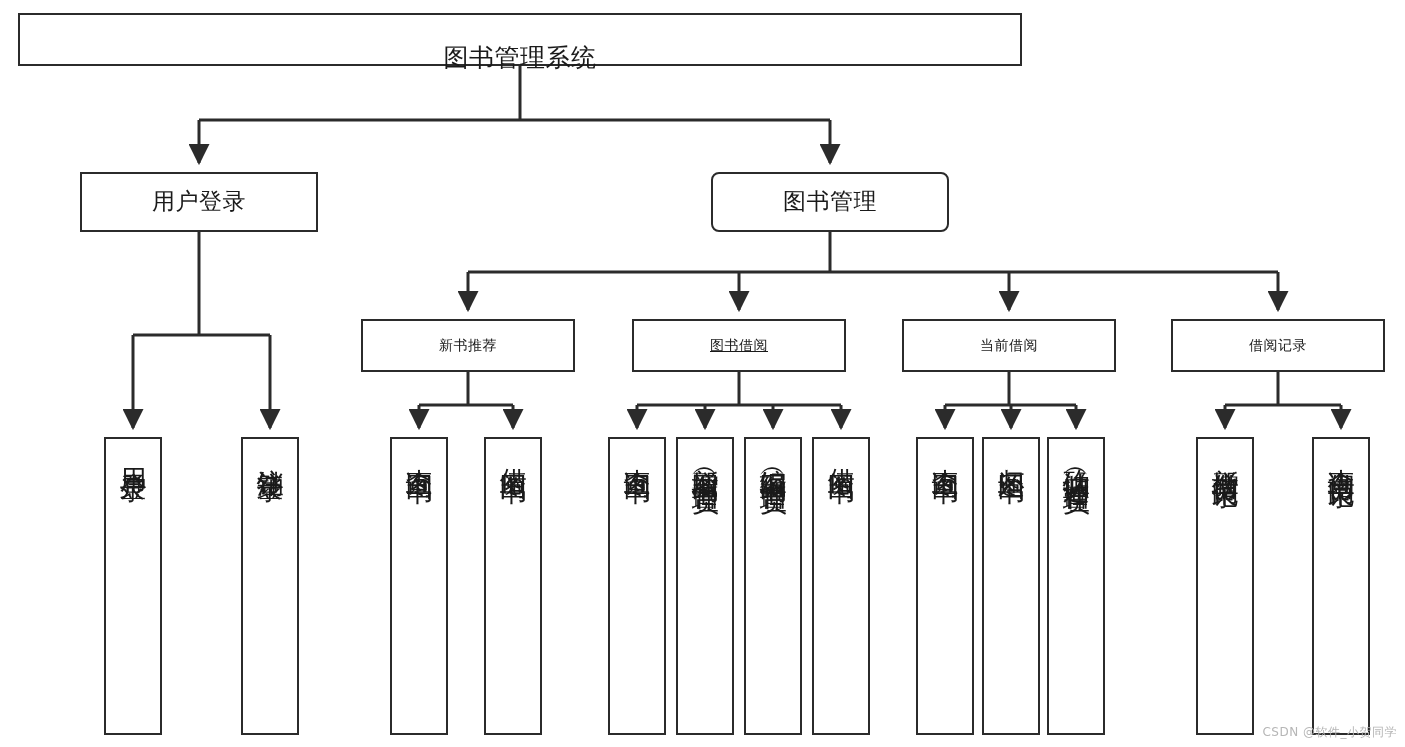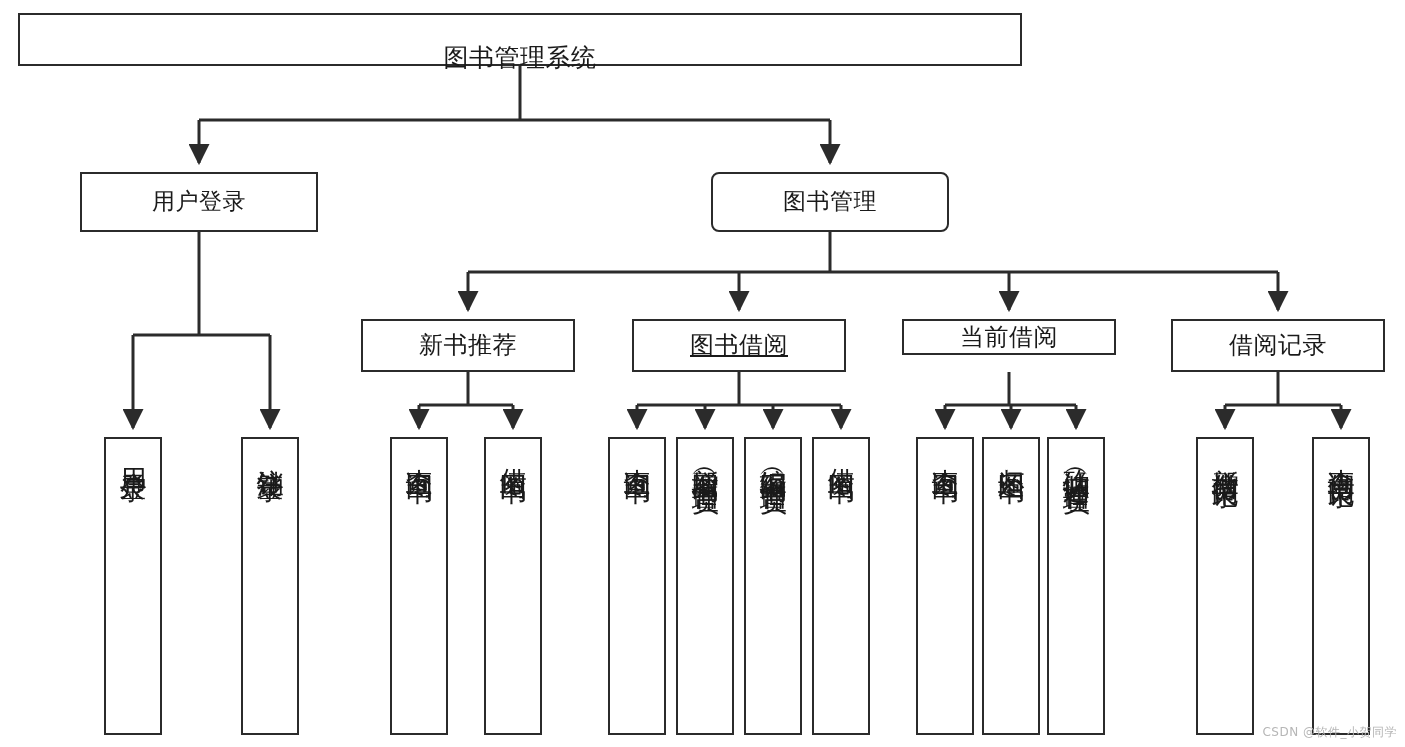--- a/index.html
+++ b/index.html
@@ -43,21 +43,21 @@
     letter-spacing: 0.5px;
   }
   .node-root .label {
     font-size: 25px;
     margin-top: 36px;
   }
   .node-l2 .label {
     font-size: 23px;
   }
   .node-l3 .label {
-    font-size: 24px;
+    font-size: 14px;
   }
   
   .node-leaf {
     align-items: flex-start;
     justify-content: center;
     padding-top: 8px;
   }
   .node-leaf .label {
     writing-mode: vertical-rl;
     text-orientation: upright;
@@ -142,21 +142,21 @@
   <div class="node node-l2" style="left:711px; top:172px; width:238px; height:60px;border-radius:8px;">
     <span class="label">图书管理</span>
   </div>
 
   <div class="node node-l3" style="left:361px; top:319px; width:214px; height:53px;">
     <span class="label">新书推荐</span>
   </div>
   <div class="node node-l3" style="left:632px; top:319px; width:214px; height:53px;text-decoration:underline;">
     <span class="label">图书借阅</span>
   </div>
-  <div class="node node-l3" style="left:902px; top:319px; width:214px; height:36px;">
+  <div class="node node-l3" style="left:902px; top:319px; width:214px; height:53px;">
     <span class="label">当前借阅</span>
   </div>
   <div class="node node-l3" style="left:1171px; top:319px; width:214px; height:53px;">
     <span class="label">借阅记录</span>
   </div>
 
   <div class="node node-leaf" style="left:104px; top:437px; width:58px; height:298px;">
     <span class="label">用户登录</span>
   </div>
   <div class="node node-leaf" style="left:241px; top:437px; width:58px; height:298px;">

